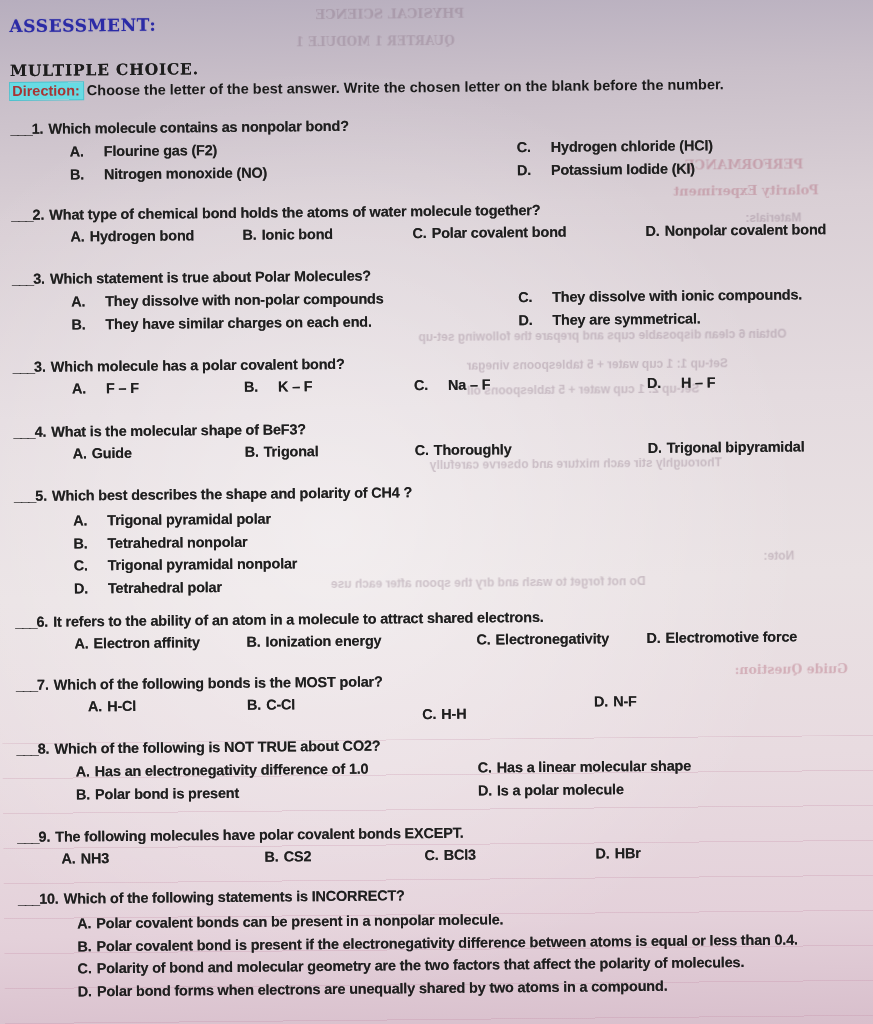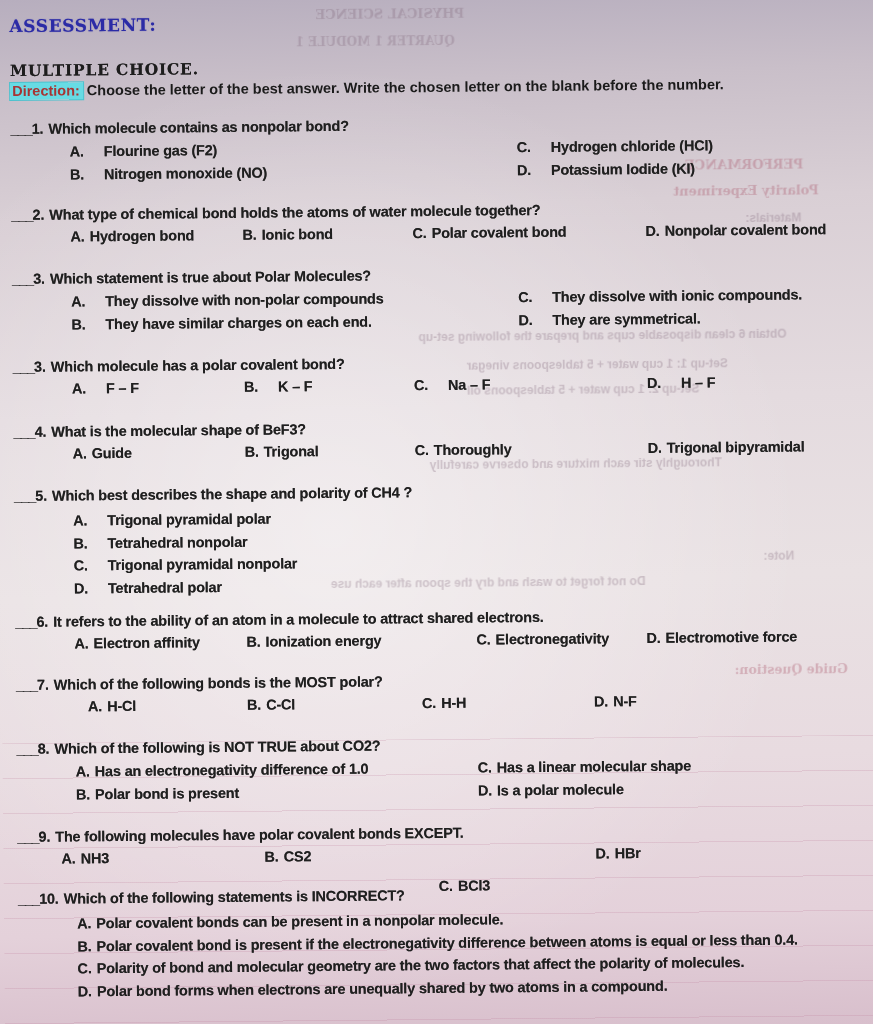--- a/index.html
+++ b/index.html
@@ -43,22 +43,22 @@
   .tc .o1{left:73px;top:23px;}
   .tc-520 .o2{left:520px;top:0;}
   .tc-520 .o3{left:520px;top:23px;}
   .tc-475 .o2{left:475px;top:0;}
   .tc-475 .o3{left:475px;top:23px;}
   
   .row{position:relative;height:23px;margin-top:5px;}
   .row .opt{position:absolute;top:0;}
   .r-a .o0{left:73px;}  .r-a .o1{left:245px;} .r-a .o2{left:415px;} .r-a .o3{left:648px;}
   .r-b .o0{left:73px;}  .r-b .o1{left:245px;} .r-b .o2{left:475px;} .r-b .o3{left:645px;}
-  .r-c .o0{left:86px;}  .r-c .o1{left:245px;} .r-c .o2{left:420px;} .r-c .o3{left:592px;}
-  .r-d .o0{left:58px;}  .r-d .o1{left:261px;} .r-d .o2{left:435px;margin-top:31px;} .r-d .o3{left:592px;}
+  .r-c .o0{left:86px;}  .r-c .o1{left:245px;} .r-c .o2{left:420px;margin-top:11px;} .r-c .o3{left:592px;}
+  .r-d .o0{left:58px;}  .r-d .o1{left:261px;} .r-d .o2{left:421px;} .r-d .o3{left:592px;}
   
   .stack{margin-top:5px;}
   .stack .opt{display:block;margin-left:73px;height:22.7px;line-height:22.7px;}
   
   .q1{top:116px;} .q2{top:202px;} .q3a{top:266px;} .q3b{top:354px;}
   .q4{top:419px;} .q5{top:483px;} .q6{top:609px;} .q7{top:672px;}
   .q8{top:736px;} .q9{top:824px;} .q10{top:886px;}
   
   .rules{
     position:absolute;left:0;right:0;top:739px;height:285px;

